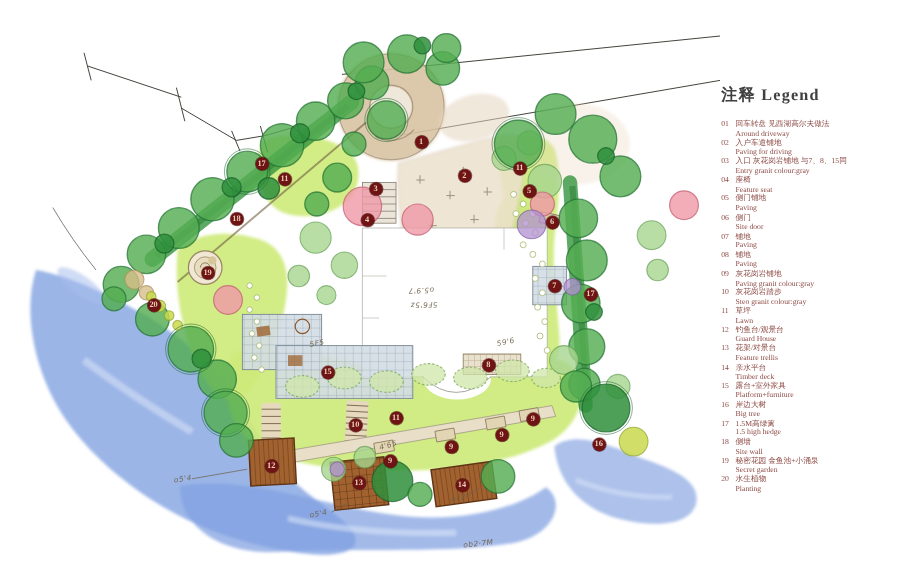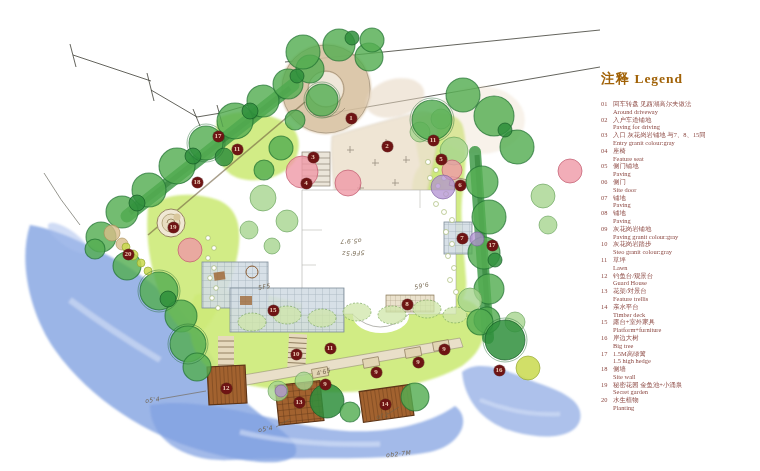--- a/index.html
+++ b/index.html
@@ -23,21 +23,21 @@
           background:var(--marker,#6e1414);color:#eccdb6;
           font:bold 7px/11px "Liberation Serif","DejaVu Serif",serif;text-align:center;
           box-shadow:0 0 0 .6px rgba(62,10,10,.55);}
   
   .hand{position:absolute;color:#6f6048;font:italic 6.2px "DejaVu Sans",sans-serif;
         letter-spacing:.4px;white-space:nowrap;opacity:.9;}
 
   
   .legend{position:absolute;left:601px;top:70px;width:157px;color:var(--legend,#8d4a44);}
   .legend h1{margin:0 0 12px 0;font:bold 13.5px "Liberation Serif","DejaVu Serif",serif;
-             letter-spacing:1px;color:#a16207;}
+             letter-spacing:1px;color:#404040;}
   .legend-item{font-size:6.4px;line-height:7.8px;}
   .li-zh{white-space:nowrap;}
   .li-num{display:inline-block;min-width:10px;margin-right:2px;}
   .li-en{padding-left:12px;white-space:nowrap;}
 </style>
 </head>
 <body>
 
 <div class="stage">
 

